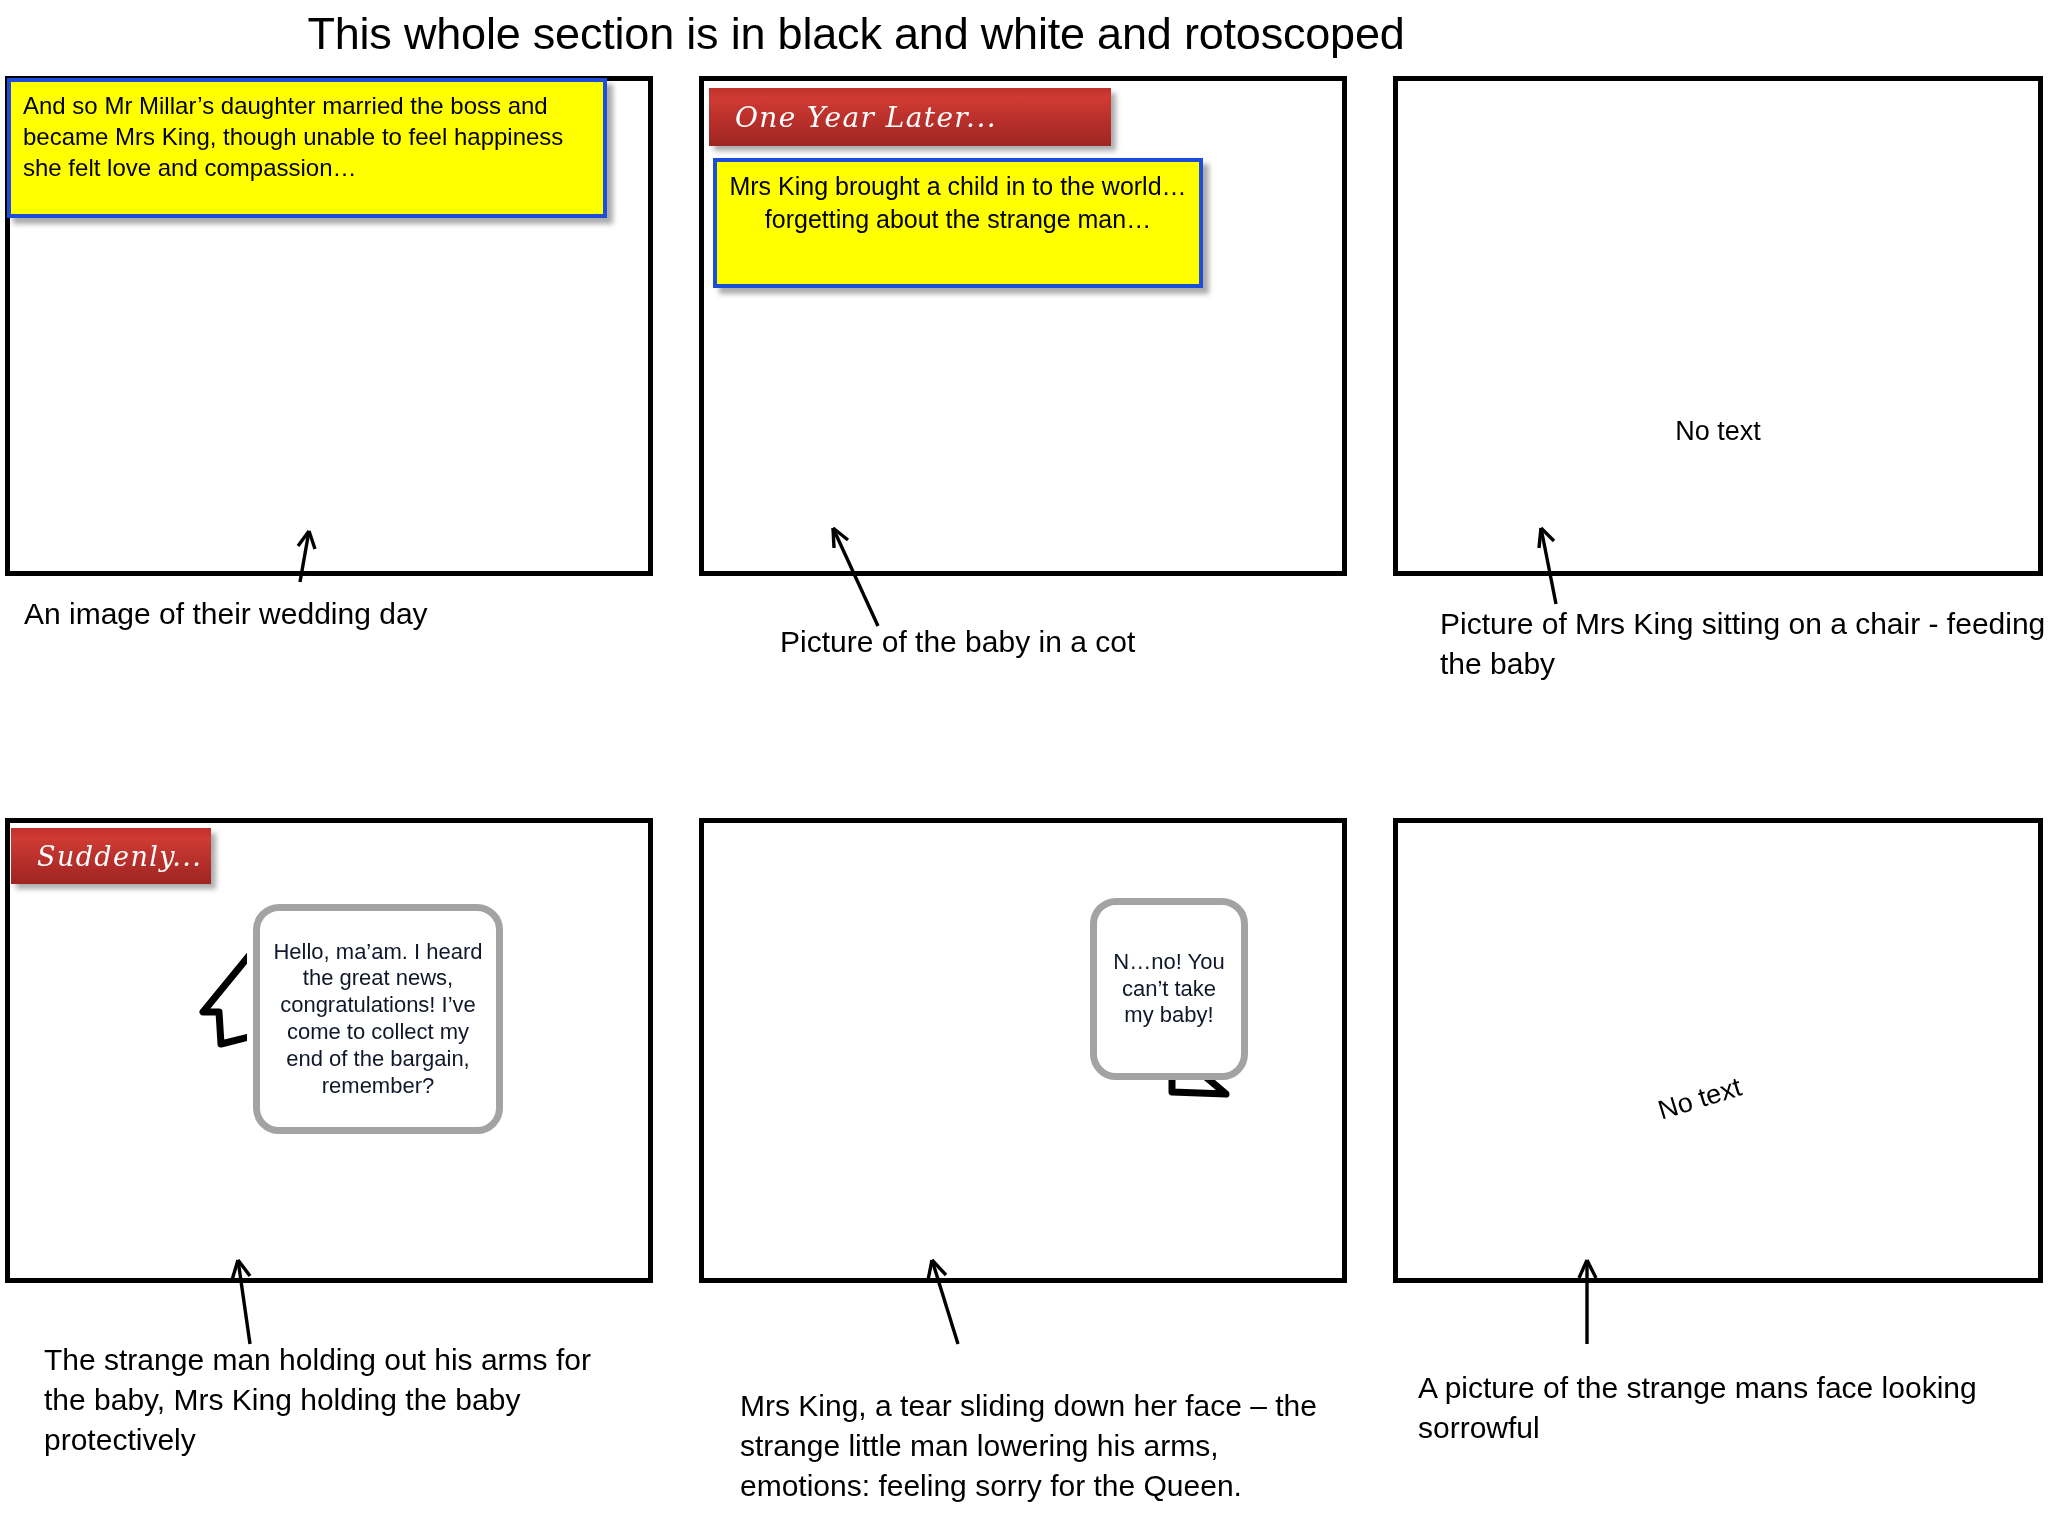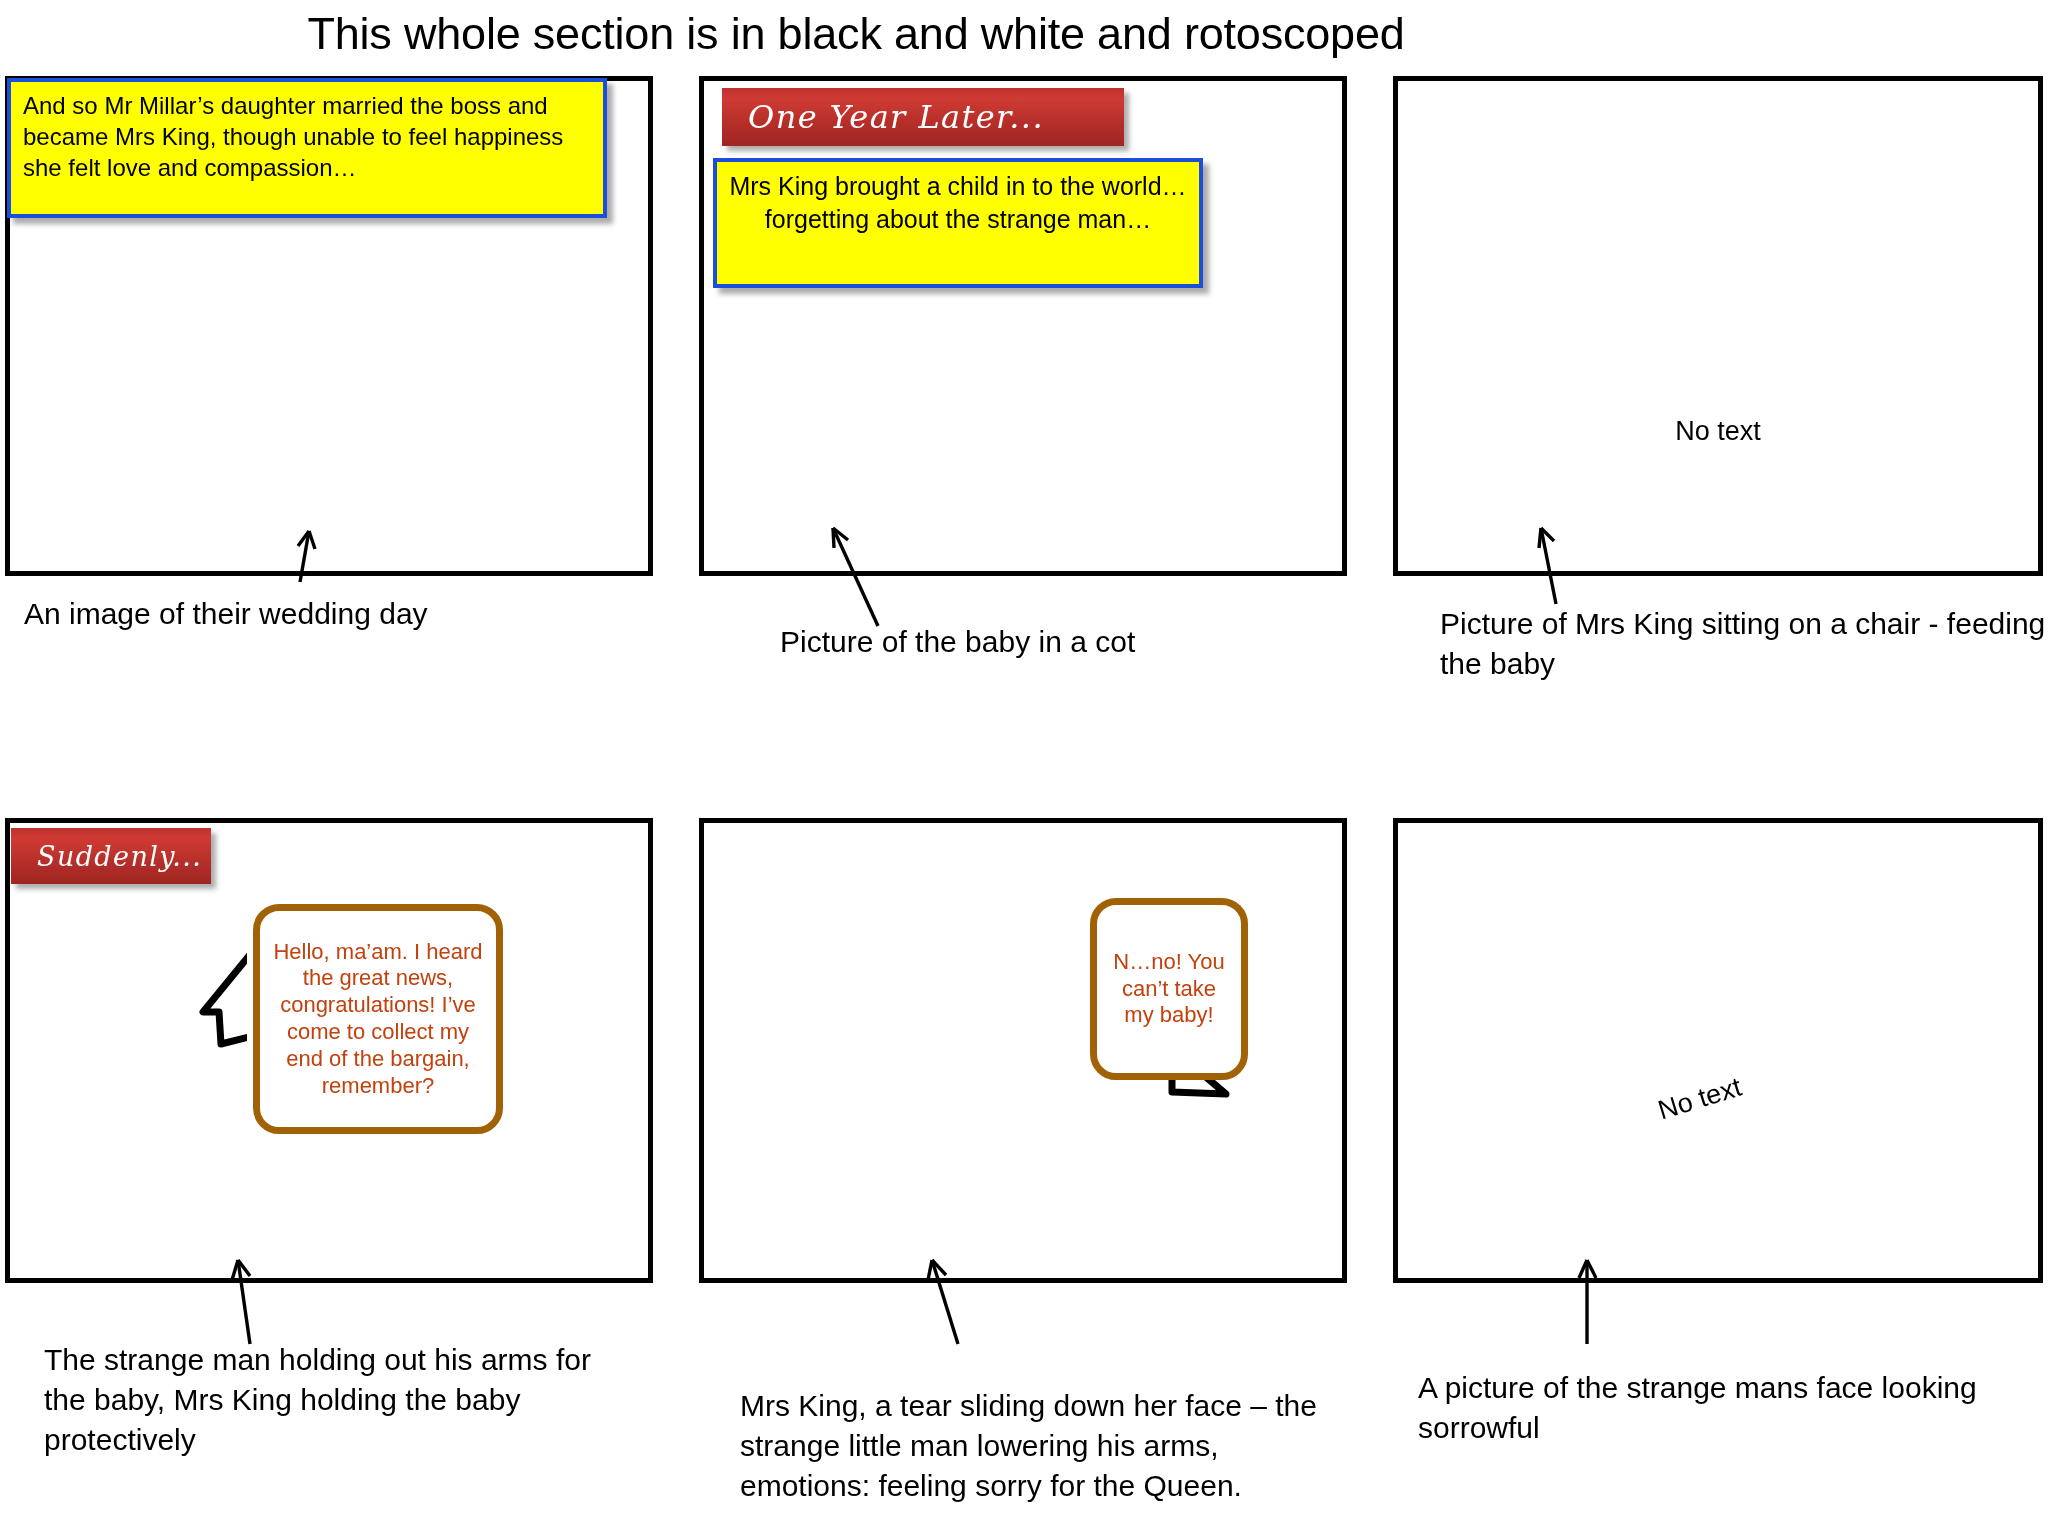--- a/index.html
+++ b/index.html
@@ -87,29 +87,29 @@
     letter-spacing: 1.4px;
   }
 
   
   .bubble-wrap { position: absolute; }
   .bubble {
     position: absolute;
     left: 0;
     top: 0;
     background: #ffffff;
-    border: 7px solid #a16207;
+    border: 7px solid #a3a3a3;
     border-radius: 26px;
     box-sizing: border-box;
     display: flex;
     align-items: center;
     justify-content: center;
     text-align: center;
     font-family: "Liberation Sans", sans-serif;
-    color: #c2410c;
+    color: #0f172a;
     line-height: 1.22;
     padding: 8px 10px;
   }
   .bubble-tail { position: absolute; }
 
   
   .no-text {
     position: absolute;
     font-family: "Liberation Sans", sans-serif;
     font-size: 27px;
@@ -145,21 +145,21 @@
     <g stroke="#000000" stroke-width="3.4" fill="none" stroke-linecap="butt">
       <line x1="38" y1="62" x2="47" y2="11"></line>
       <line x1="47" y1="11" x2="36" y2="26"></line>
       <line x1="47" y1="11" x2="53" y2="29"></line>
     </g>
   </svg>
   <div class="caption" style="left:24px; top:594px; width:620px;">An image of their wedding day</div>
 
   <div class="cell" style="left:699px; top:76px; width:648px; height:500px;">
     <div class="panel" style="width:648px; height:500px;"></div>
-    <div class="red-banner" style="left:23px; top:12px; width:402px; height:58px; font-size:32px;">One Year Later...</div>
+    <div class="red-banner" style="left:10px; top:12px; width:402px; height:58px; font-size:28px;">One Year Later...</div>
     <div class="yellow-box center-align" style="left:14px; top:82px; width:490px; height:130px;">Mrs King brought a child in to the world…forgetting about the strange man…</div>
   </div>
   <svg class="arrow" style="left:800px; top:518px; width:100px; height:110px;" viewBox="0 0 100 110">
     <g stroke="#000000" stroke-width="3.4" fill="none" stroke-linecap="butt">
       <line x1="78" y1="108" x2="33" y2="10"></line>
       <line x1="33" y1="10" x2="34" y2="30"></line>
       <line x1="33" y1="10" x2="48" y2="22"></line>
     </g>
   </svg>
   <div class="caption" style="left:780px; top:622px; width:620px;">Picture of the baby in a cot</div>

